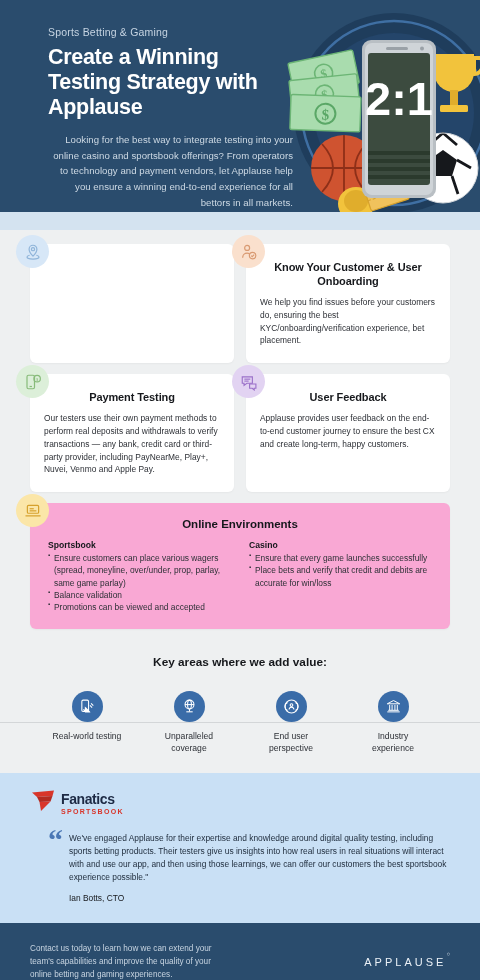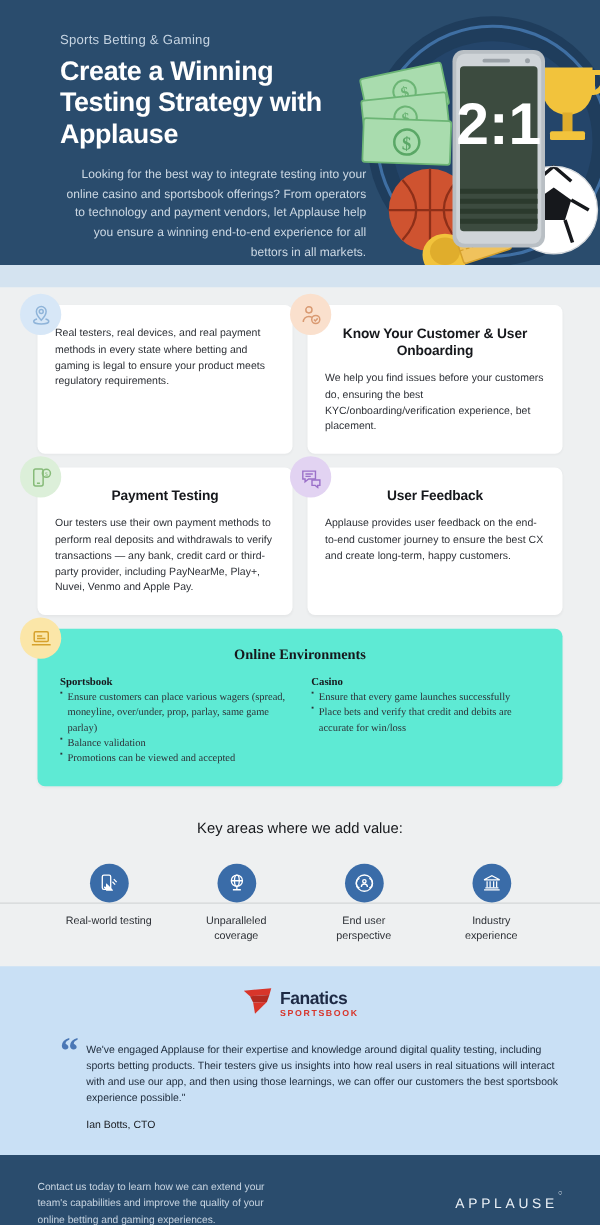--- a/index.html
+++ b/index.html
@@ -53,24 +53,23 @@
     font-size: 11px; font-weight: bold; color: #16181c; text-align: center;
     line-height: 1.28; margin-bottom: 8px; letter-spacing: -.1px;
   }
   .card p {
     font-size: 8.4px; line-height: 1.52; color: #2d3036; letter-spacing: .02px;
   }
   .card.tall { min-height: 96px; }
 
   
   .env-card {
-    position: relative; background: #5eead4; border-radius: 6px;
+    position: relative; background: #f9a8d4; border-radius: 6px;
     margin: 2px 30px 0 30px; padding: 15px 18px 16px 18px;
     box-shadow: 0 1px 2px rgba(0,0,0,.04);
-    font-family: Liberation Serif, serif;
   }
   .env-card h3 {
     font-size: 11.5px; font-weight: bold; color: #16181c; text-align: center;
     margin-bottom: 10px;
   }
   .env-cols { display: flex; gap: 18px; }
   .env-col { flex: 1; }
   .env-col h4 { font-size: 8.6px; font-weight: bold; color: #16181c; margin-bottom: 2px; }
   .env-col ul { list-style: none; }
   .env-col li {
@@ -79,37 +78,37 @@
   }
   .env-col li::before {
     content: "▪"; position: absolute; left: 0; top: -1px; font-size: 6px; color: #2d3036;
   }
 
   
   .key {
     margin-top: 26px; padding-bottom: 18px; position: relative;
   }
   .key-title {
-    text-align: center; font-size: 11.8px; font-weight: normal; color: #16181c;
+    text-align: center; font-size: 11.8px; font-weight: bold; color: #16181c;
     margin-bottom: 22px;
   }
   .key-line {
     position: absolute; left: 0; right: 0; top: 67px; height: 1px; background: #d3d6d8;
   }
   .key-items { display: flex; justify-content: center; gap: 28px; position: relative; z-index: 2; }
   .key-item { width: 74px; text-align: center; }
   .key-circle {
     width: 31px; height: 31px; border-radius: 50%; background: #3a6ca8;
     margin: 0 auto 9px auto; display: flex; align-items: center; justify-content: center;
   }
   .key-label { font-size: 8.6px; line-height: 1.35; color: #2d3036; }
 
   
   .quote-section { background: #c9e0f5; padding: 16px 30px 20px 30px; }
-  .logo-wrap { display: flex; justify-content: center; align-items: center; margin-bottom: 12px; }
+  .logo-wrap { display: flex; justify-content: flex-start; align-items: center; margin-bottom: 12px; }
   .fanatics-mark { margin-right: 5px; }
   .fanatics-text { line-height: 1; }
   .fanatics-name {
     font-size: 14px; font-weight: bold; color: #1d2a44; letter-spacing: -.4px;
   }
   .fanatics-sub {
     font-size: 7px; font-weight: bold; color: #d8352a; letter-spacing: 1.3px; margin-top: 1px;
   }
   .quote-body { display: flex; gap: 6px; padding-left: 18px; }
   .quote-mark {
@@ -223,21 +222,20 @@
 
       <div class="card-row">
         <div class="card tall">
           <div class="card-icon" style="background:#d7e7f7">
             <svg width="18" height="18" viewBox="0 0 24 24" fill="none" stroke="#8fb4d9" stroke-width="1.6">
               <path d="M12 3a5.2 5.2 0 0 0-5.2 5.2c0 3.9 5.2 9.3 5.2 9.3s5.2-5.4 5.2-9.3A5.2 5.2 0 0 0 12 3z"></path>
               <circle cx="12" cy="8.2" r="2.1"></circle>
               <path d="M7.5 16.3C5.3 16.9 4 17.8 4 18.8c0 1.5 3.6 2.7 8 2.7s8-1.2 8-2.7c0-1-1.3-1.9-3.5-2.5"></path>
             </svg>
           </div>
-          <p>Real testers, real devices, and real payment methods in every state where betting and gaming is legal to ensure your product meets regulatory requirements.</p>
         </div>
         <div class="card tall">
           <div class="card-icon" style="background:#fae0cd">
             <svg width="18" height="18" viewBox="0 0 24 24" fill="none" stroke="#d99a72" stroke-width="1.6">
               <circle cx="9.5" cy="6.5" r="3.3"></circle>
               <path d="M3.5 19.5c0-3.3 2.7-6 6-6 1.3 0 2.4.4 3.4 1"></path>
               <circle cx="16.8" cy="16.8" r="4.3"></circle>
               <path d="M14.9 16.9l1.4 1.4 2.6-2.7"></path>
             </svg>
           </div>

